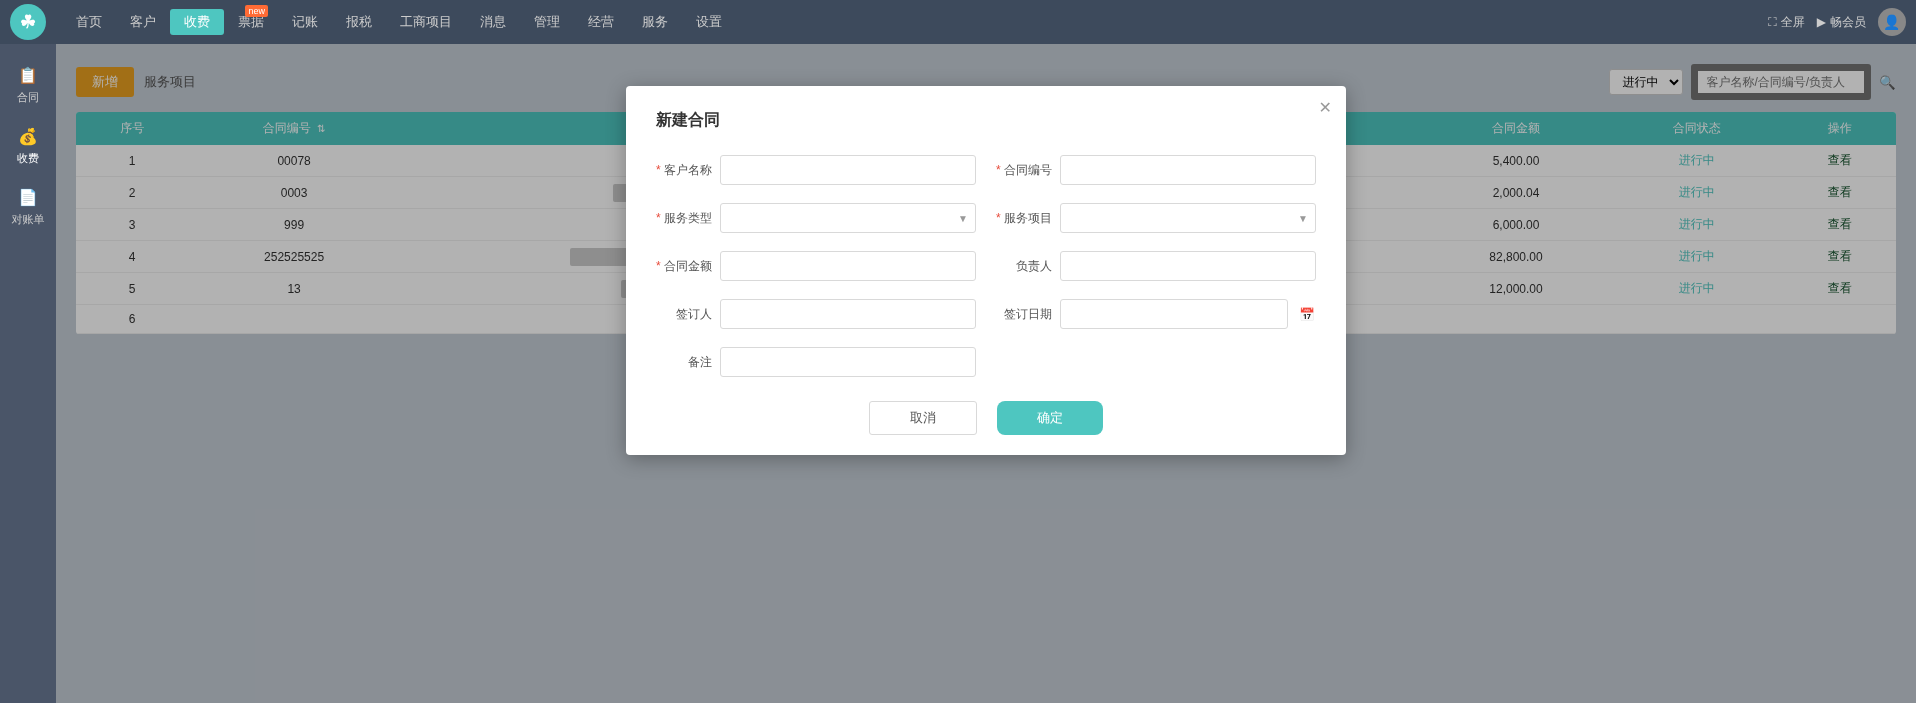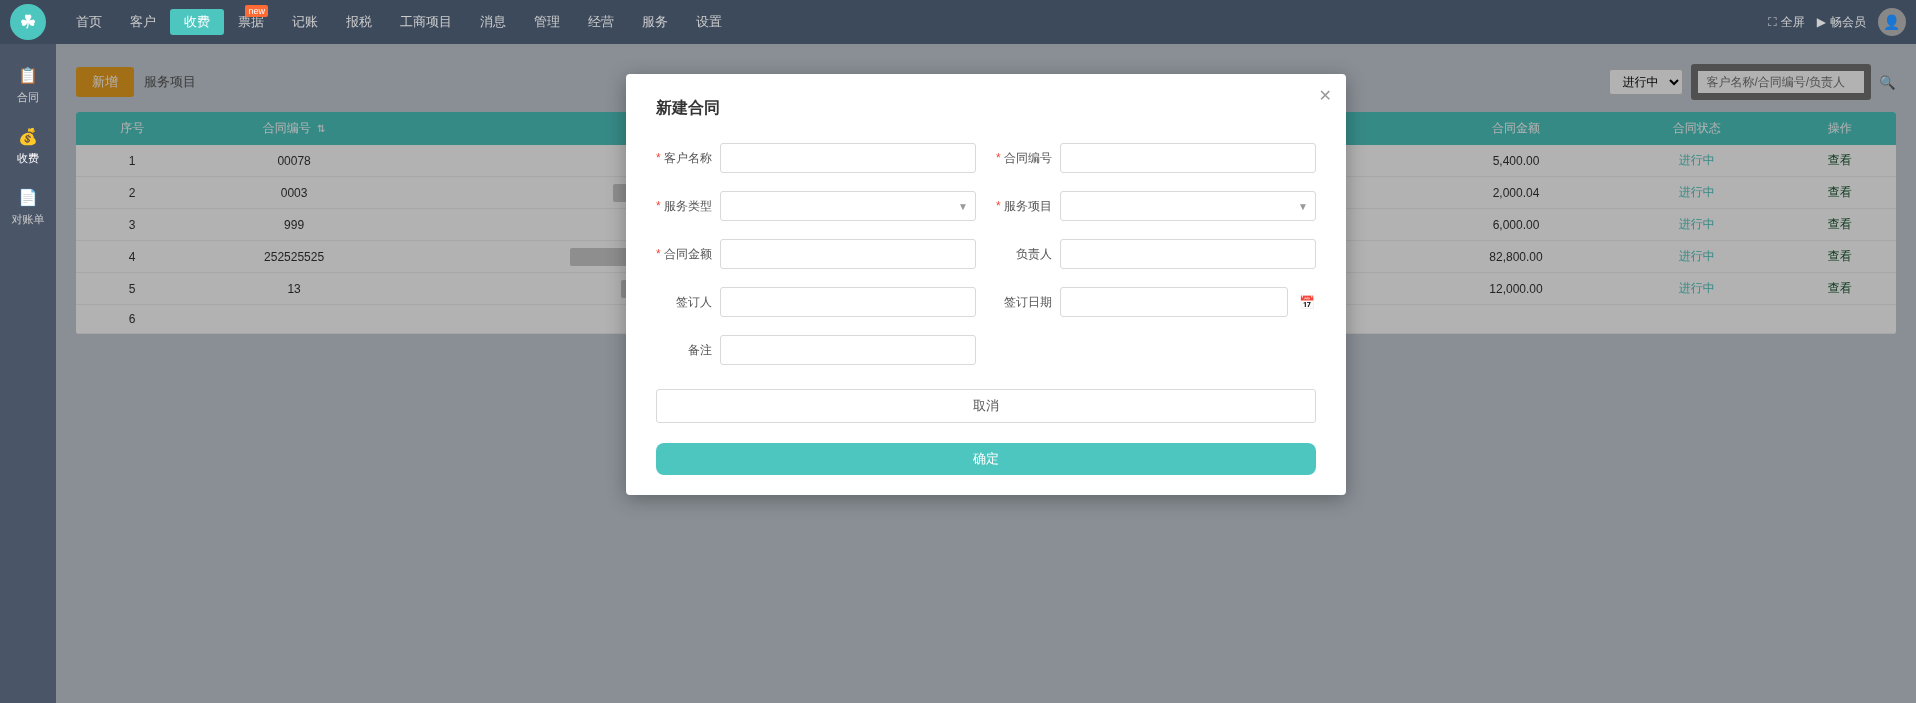--- a/index.html
+++ b/index.html
@@ -194,21 +194,21 @@
 
     
     .overlay {
       position: absolute;
       top: 0; left: 0; right: 0; bottom: 0;
       background: rgba(0,0,0,0.3);
       z-index: 100;
       display: flex;
       align-items: flex-start;
       justify-content: center;
-      padding-top: 30px;
+      padding-top: 42px;
     }
 
     
     .modal {
       background: white;
       border-radius: 4px;
       width: 720px;
       padding: 24px 30px 20px;
       position: relative;
       box-shadow: 0 4px 20px rgba(0,0,0,0.3);
@@ -281,21 +281,20 @@
       right: 8px; top: 50%;
       transform: translateY(-50%);
       pointer-events: none;
       color: #999; font-size: 10px;
     }
     .modal-footer {
       display: flex;
       justify-content: center;
       gap: 20px;
       margin-top: 24px;
-      flex-direction: column;
     }
     .btn-cancel {
       background: white;
       border: 1px solid #d9d9d9;
       color: #555;
       padding: 7px 40px;
       border-radius: 3px;
       cursor: pointer;
       font-size: 13px;
     }

